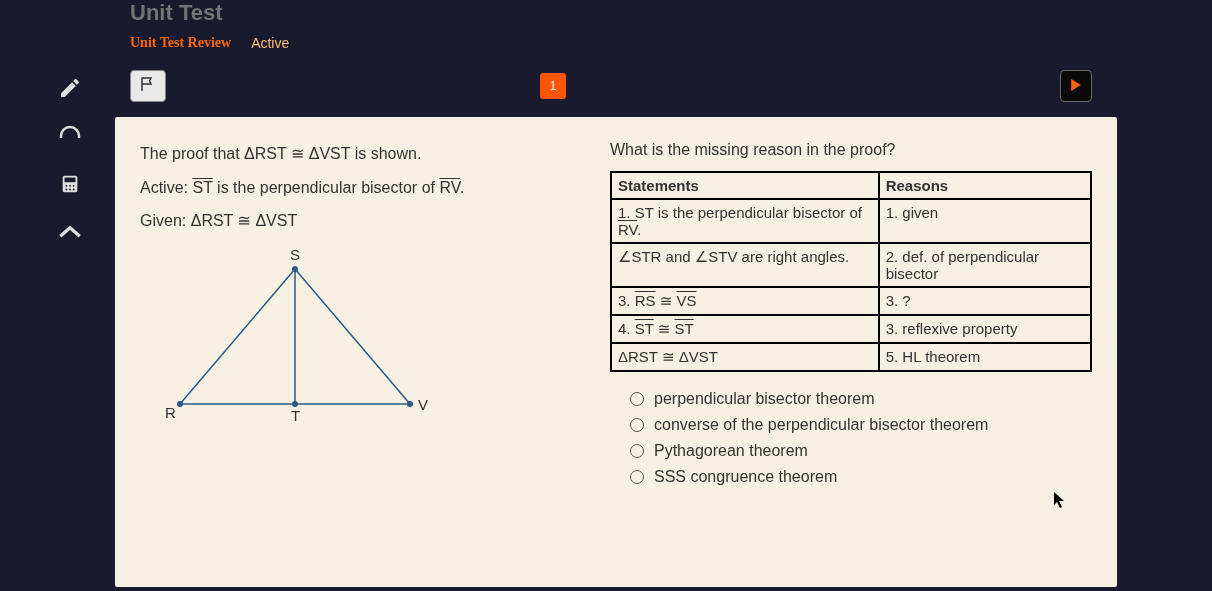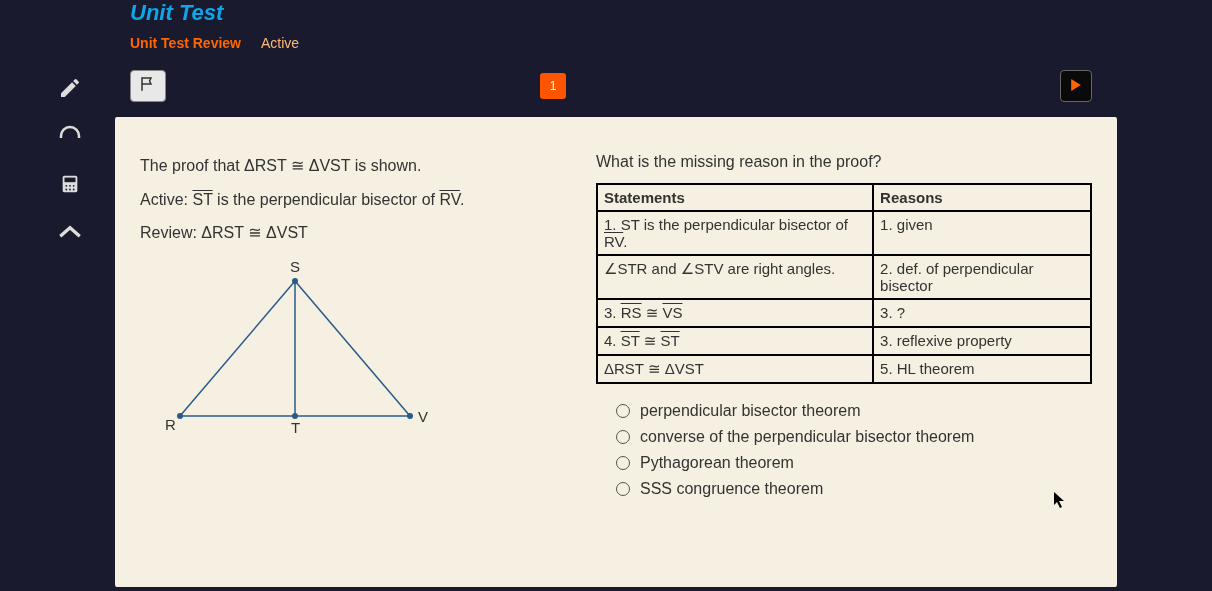--- a/index.html
+++ b/index.html
@@ -11,34 +11,33 @@
       overflow: hidden;
       position: relative;
     }
     .header {
       padding: 0 0 0 130px;
       color: #fff;
     }
     .title {
       font-size: 22px;
       font-weight: bold;
-      color: #0ea5e9;
-      font-style: italic;
+      color: #737373;
     }
     .tabs {
       display: flex;
       gap: 20px;
       margin-top: 5px;
       align-items: center;
     }
     .tab {
       font-size: 14px;
       padding: 4px 0;
     }
-    .tab.active { color: #ff6600; font-weight: bold; }
+    .tab.active { color: #ff6600; font-weight: bold; font-family: Liberation Serif, serif; }
     .tab.inactive { color: #fdba74; }
     .toolbar {
       display: flex;
       align-items: center;
       padding: 15px 0 15px 130px;
       position: relative;
     }
     .flag-btn {
       width: 36px;
       height: 32px;
@@ -94,23 +93,23 @@
       color: #ddd;
       display: flex;
       align-items: center;
       justify-content: center;
       cursor: pointer;
     }
     .content {
       background: #f5f0e1;
       margin: 0 95px 0 115px;
       height: 470px;
-      padding: 36px 25px;
-      display: flex;
-      gap: 16px;
+      padding: 24px 25px;
+      display: flex;
+      gap: 30px;
       color: #333;
       border-radius: 2px;
     }
     .left-col { flex: 0 0 440px; }
     .right-col { flex: 1; }
     .proof-text { font-size: 16px; line-height: 1.6; }
     .proof-text p { margin-bottom: 8px; }
     .overline { text-decoration: overline; }
     .triangle-container {
       margin-top: 20px;
@@ -232,21 +231,21 @@
 
 <div class="content">
   <div class="left-col">
     <div class="proof-text">
       <p>The proof that ΔRST ≅ ΔVST is shown.</p>
       <p>
         <span>Active:</span>
         <span class="overline">ST</span> is the perpendicular bisector of <span class="overline">RV</span>.
       </p>
       <p>
-        <span>Review:</span> <span>ΔRST ≅ ΔVST</span>
+        <span>Given:</span> <span>ΔRST ≅ ΔVST</span>
       </p>
     </div>
     <div class="triangle-container">
       <svg width="280" height="170" viewBox="0 0 280 170">
         <line x1="20" y1="150" x2="250" y2="150" stroke="#2a5a8a" stroke-width="1.5"></line>
         <line x1="20" y1="150" x2="135" y2="15" stroke="#2a5a8a" stroke-width="1.5"></line>
         <line x1="250" y1="150" x2="135" y2="15" stroke="#2a5a8a" stroke-width="1.5"></line>
         <line x1="135" y1="15" x2="135" y2="150" stroke="#2a5a8a" stroke-width="1.5"></line>
         <circle cx="20" cy="150" r="3" fill="#2a5a8a"></circle>
         <circle cx="250" cy="150" r="3" fill="#2a5a8a"></circle>

